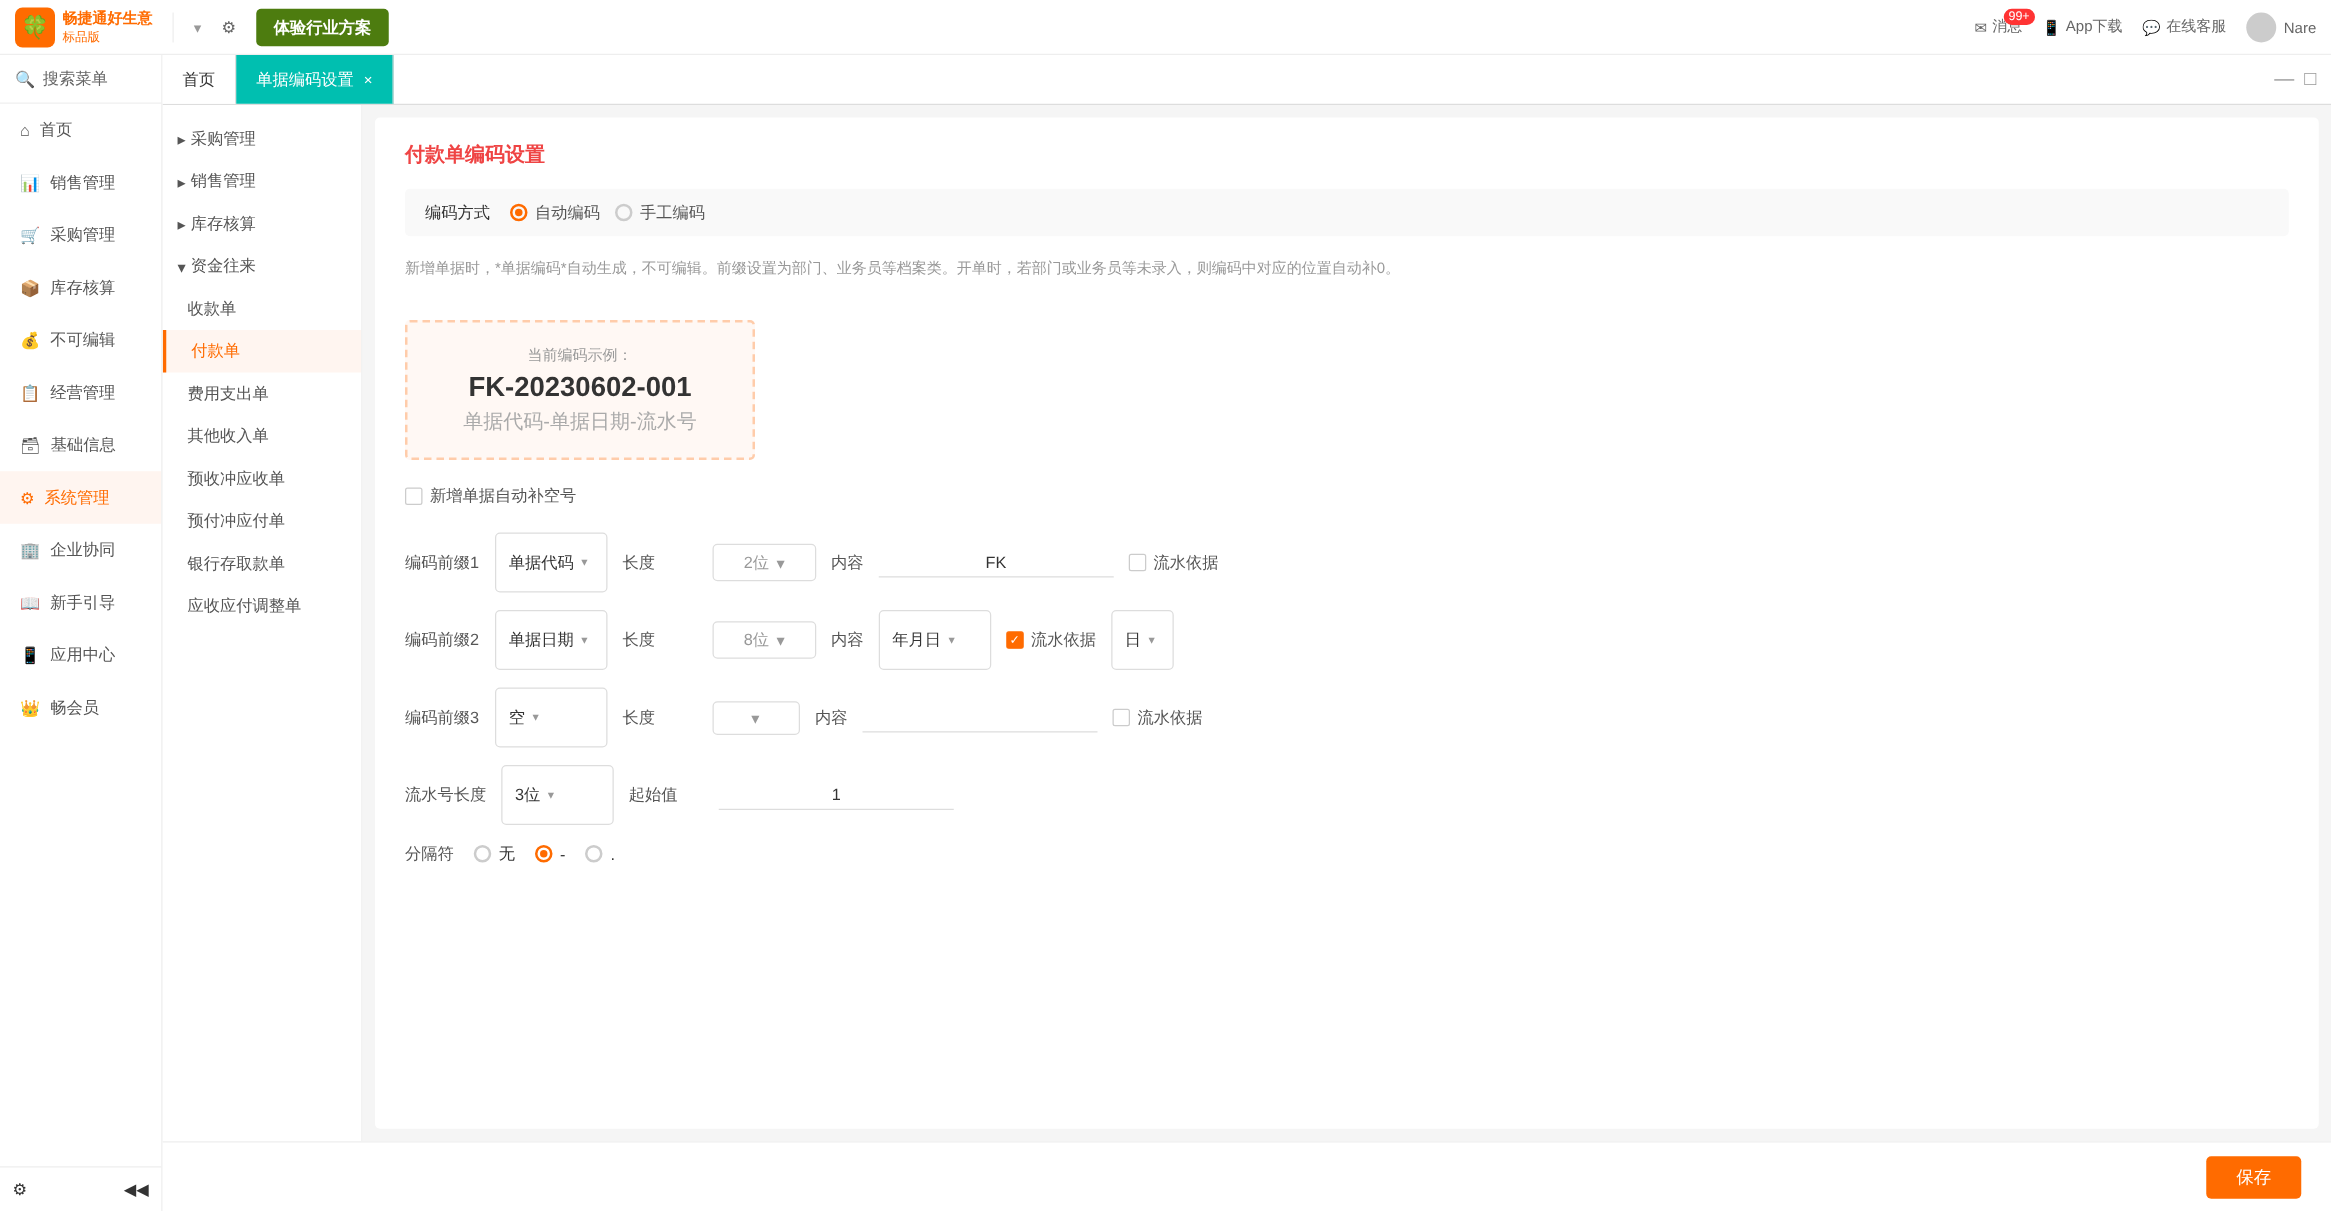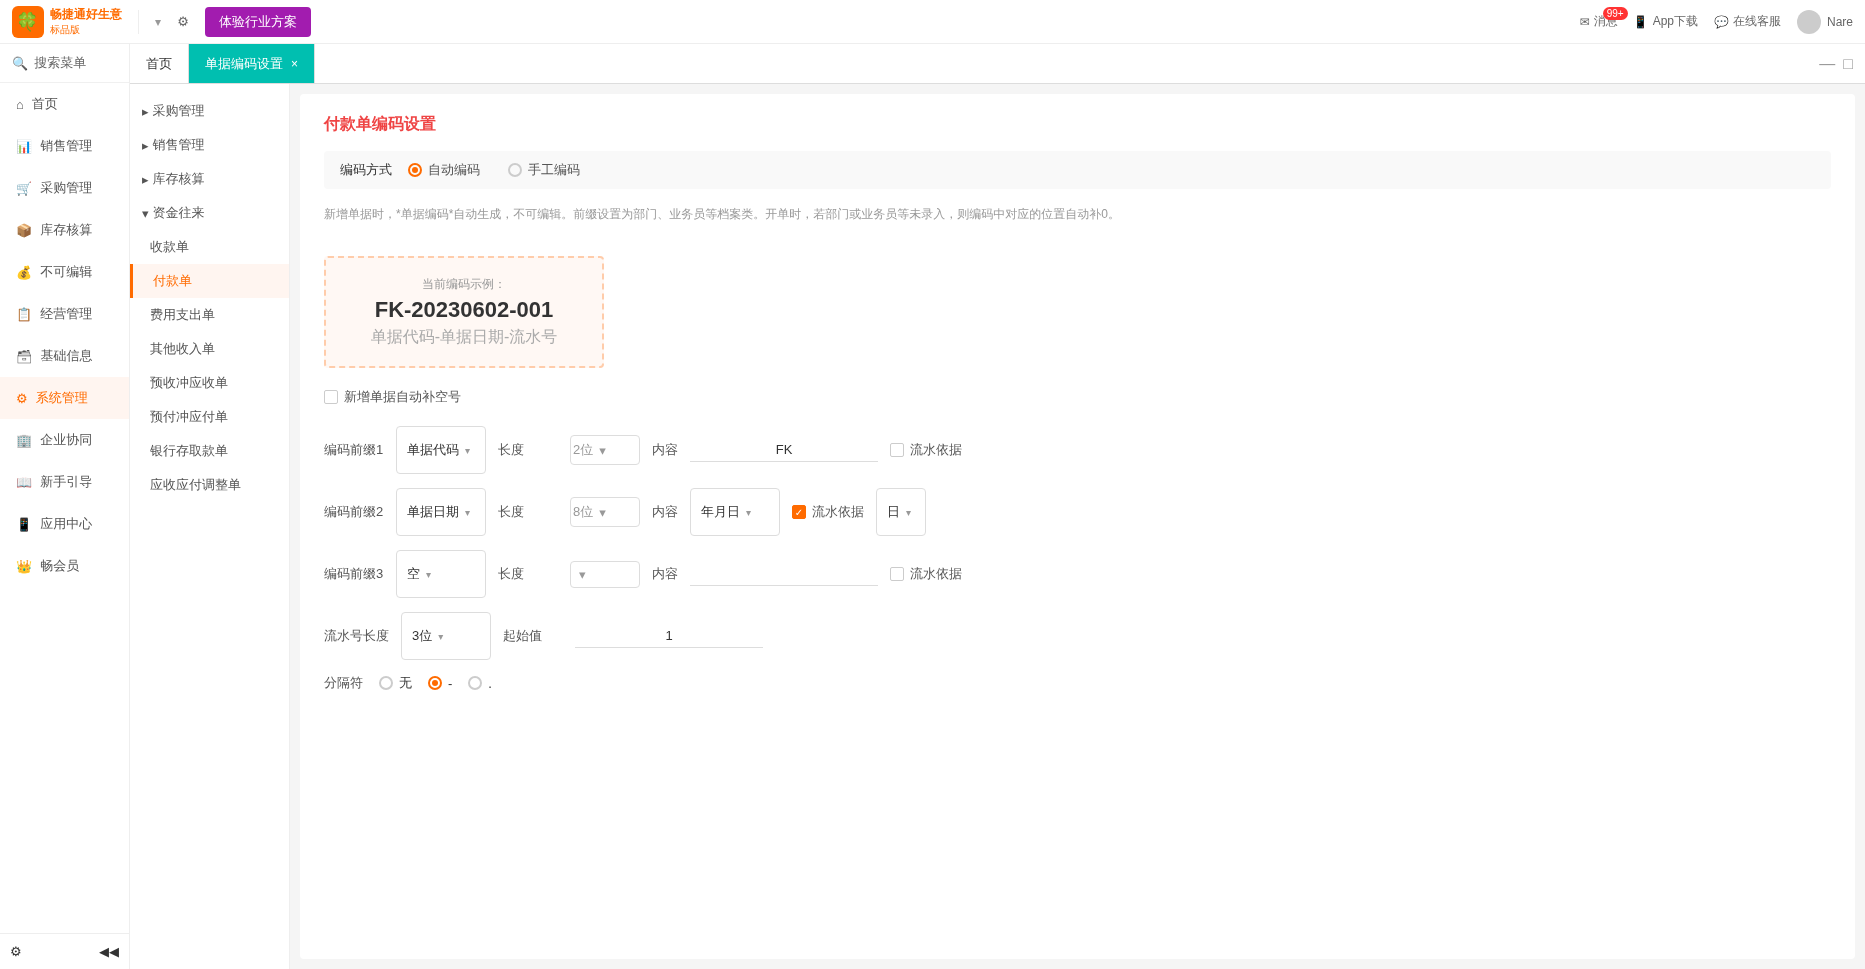--- a/index.html
+++ b/index.html
@@ -5,21 +5,21 @@
     * { box-sizing: border-box; margin: 0; padding: 0; }
     body { font-family: 'Microsoft YaHei', sans-serif; font-size: 13px; background: #f5f5f5; color: #333; display: flex; flex-direction: column; height: 969px; overflow: hidden; }
 
     
     .top-bar { height: 44px; background: #fff; display: flex; align-items: center; padding: 0 12px; border-bottom: 1px solid #eee; justify-content: space-between; flex-shrink: 0; }
     .top-bar-left { display: flex; align-items: center; gap: 8px; }
     .logo-area { display: flex; align-items: center; gap: 6px; }
     .logo-icon { width: 32px; height: 32px; background: #ff6b00; border-radius: 6px; display: flex; align-items: center; justify-content: center; color: #fff; font-size: 18px; }
     .dropdown-btn { display: flex; align-items: center; gap: 4px; cursor: pointer; color: #666; font-size: 12px; }
     .settings-btn { width: 28px; height: 28px; display: flex; align-items: center; justify-content: center; cursor: pointer; color: #666; }
-    .trial-btn { background: #a21caf; color: #fff; border: none; padding: 6px 14px; border-radius: 4px; cursor: pointer; font-size: 13px; }
+    .trial-btn { background: #4d7c0f; color: #fff; border: none; padding: 6px 14px; border-radius: 4px; cursor: pointer; font-size: 13px; font-weight: bold; }
     .top-bar-right { display: flex; align-items: center; gap: 16px; font-size: 12px; color: #666; }
     .badge-wrapper { position: relative; display: flex; align-items: center; gap: 4px; cursor: pointer; }
     .badge { background: #ff3333; color: #fff; font-size: 10px; padding: 1px 4px; border-radius: 8px; position: absolute; top: -6px; right: -10px; }
     .user-avatar { background: #ccc; border-radius: 50%; width: 24px; height: 24px; display: inline-block; }
 
     
     .main-layout { display: flex; flex: 1; overflow: hidden; }
 
     
     .sidebar { width: 130px; background: #fff; border-right: 1px solid #eee; display: flex; flex-direction: column; justify-content: space-between; flex-shrink: 0; }
@@ -47,21 +47,21 @@
     .sub-sidebar { width: 160px; background: #fff; border-right: 1px solid #eee; padding: 10px 0; overflow-y: auto; flex-shrink: 0; }
     .sub-group-title { display: flex; align-items: center; gap: 4px; padding: 8px 12px; cursor: pointer; color: #555; font-size: 13px; font-weight: 500; }
     .sub-item { padding: 8px 20px; cursor: pointer; color: #555; font-size: 13px; }
     .sub-item.active { background: #fff5f0; color: #ff6b00; border-left: 3px solid #ff6b00; }
 
     
     .main-panel { flex: 1; padding: 20px 24px; overflow-y: auto; background: #fff; margin: 10px; border-radius: 4px; }
     .page-title { font-size: 16px; font-weight: 700; color: #ef4444; margin-bottom: 16px; }
     .encoding-method { display: flex; align-items: center; gap: 16px; padding: 10px 16px; background: #f9f9f9; border-radius: 4px; margin-bottom: 16px; }
     .encoding-method label { font-size: 13px; color: #555; }
-    .radio-group { display: flex; align-items: center; gap: 28px; }
+    .radio-group { display: flex; align-items: center; gap: 12px; }
     .radio-item { display: flex; align-items: center; gap: 6px; cursor: pointer; font-size: 13px; }
     .radio-dot { width: 14px; height: 14px; border-radius: 50%; border: 2px solid #ccc; display: flex; align-items: center; justify-content: center; }
     .radio-dot.checked { border-color: #ff6b00; }
     .radio-dot.checked::after { content: ''; width: 6px; height: 6px; background: #ff6b00; border-radius: 50%; }
 
     .hint-text { font-size: 12px; color: #999; margin-bottom: 32px; line-height: 1.6; }
 
     
     .code-preview { border: 2px dashed #ffccaa; background: #fff8f4; border-radius: 4px; padding: 18px 24px; display: inline-flex; flex-direction: column; align-items: center; margin-bottom: 20px; min-width: 280px; }
     .code-preview-label { font-size: 12px; color: #999; margin-bottom: 4px; }
@@ -72,21 +72,21 @@
     .auto-fill-row { display: flex; align-items: center; gap: 8px; margin-bottom: 20px; }
     .checkbox-item { display: flex; align-items: center; gap: 6px; cursor: pointer; font-size: 13px; color: #555; }
     .checkbox-box { width: 14px; height: 14px; border: 1px solid #ccc; border-radius: 2px; }
     .checkbox-box.checked { background: #ff6b00; border-color: #ff6b00; display: flex; align-items: center; justify-content: center; color: #fff; font-size: 10px; }
 
     
     .config-row { display: flex; align-items: center; gap: 12px; margin-bottom: 14px; flex-wrap: wrap; }
     .config-label { font-size: 13px; color: #555; min-width: 60px; }
     .select-box { display: flex; align-items: center; border: 1px solid #ddd; border-radius: 4px; padding: 14px 10px; background: #fff; cursor: pointer; gap: 6px; min-width: 90px; font-size: 13px; color: #333; }
     .select-box .arrow-down { color: #999; font-size: 10px; }
-    .length-box { display: flex; align-items: center; border: 1px solid #ddd; border-radius: 4px; padding: 5px 2px; background: #fff; cursor: pointer; gap: 6px; min-width: 70px; font-size: 13px; color: #999; text-align: center; }
+    .length-box { display: flex; align-items: center; border: 1px solid #ddd; border-radius: 4px; padding: 5px 24px; background: #fff; cursor: pointer; gap: 6px; min-width: 70px; font-size: 13px; color: #999; text-align: center; }
     .content-label { font-size: 13px; color: #555; }
     .content-input { border: none; border-bottom: 1px solid #ddd; padding: 4px 6px; font-size: 13px; color: #333; min-width: 60px; outline: none; text-align: center; }
     .serial-check { display: flex; align-items: center; gap: 6px; font-size: 13px; color: #555; }
 
     
     .separator-row { display: flex; align-items: center; gap: 16px; margin-bottom: 16px; }
     .sep-label { font-size: 13px; color: #555; }
     .sep-options { display: flex; align-items: center; gap: 16px; }
     .sep-option { display: flex; align-items: center; gap: 6px; font-size: 13px; cursor: pointer; }
 
@@ -391,15 +391,18 @@
             <label class="sep-option">
               <div class="radio-dot"></div>
               <span>.</span>
             </label>
           </div>
         </div>
 
       </div>
     </div>
 
+    <div class="page-footer">
+      <button class="save-btn">保存</button>
+    </div>
 
   </div>
 </div>
 
 </body></html>

